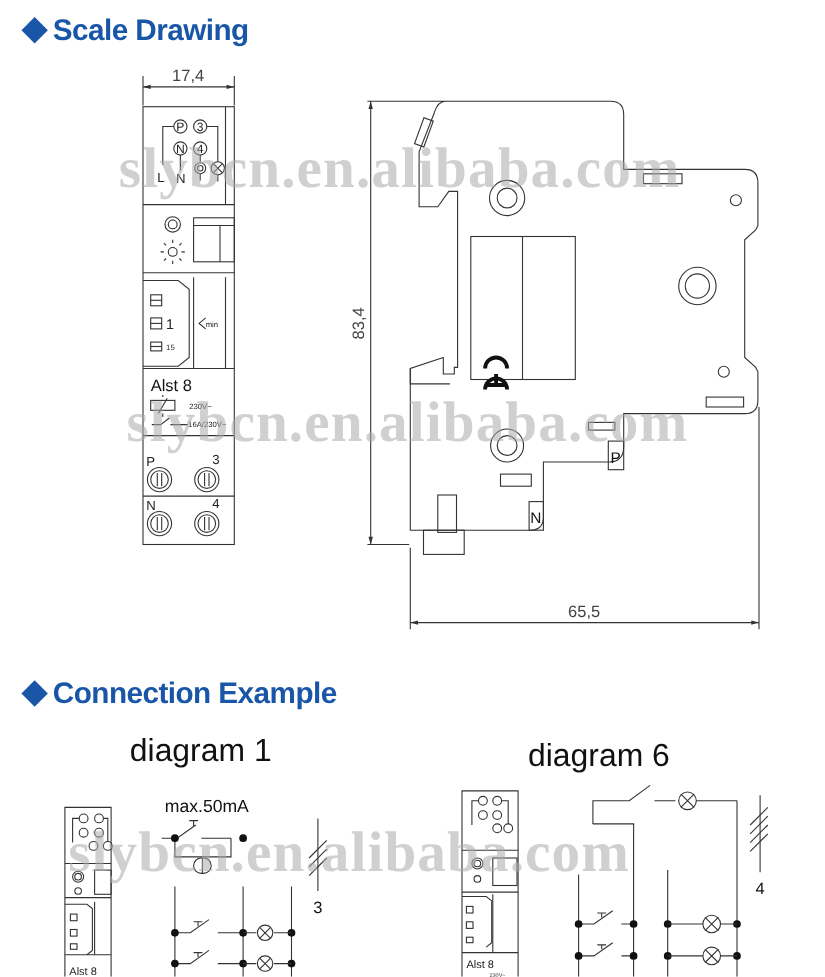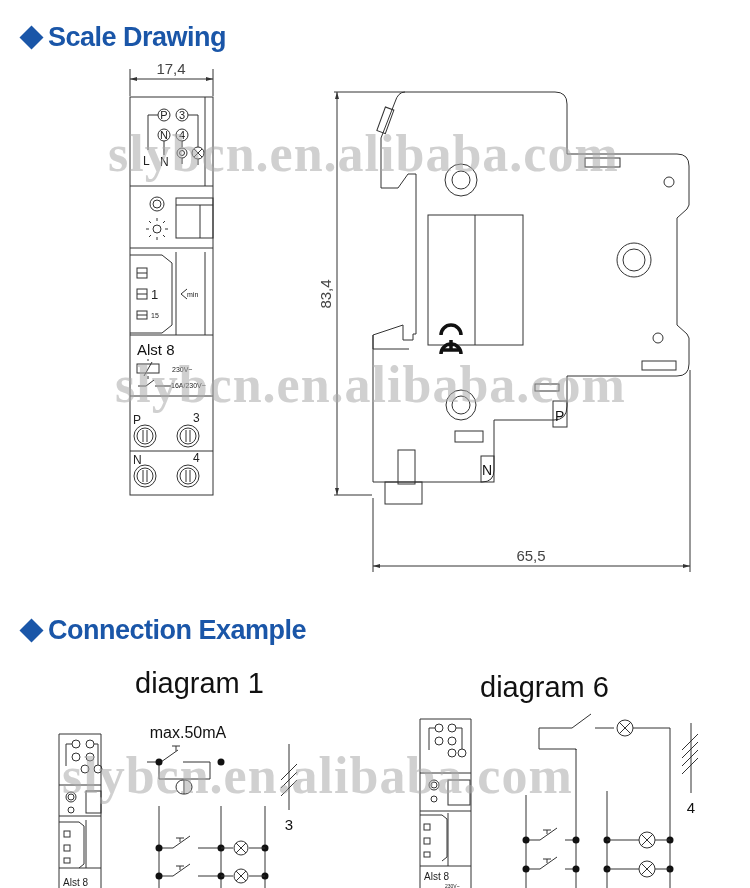--- a/index.html
+++ b/index.html
@@ -6,21 +6,21 @@
     body { width: 750px; height: 888px; position: relative; overflow: hidden; font-family: "Liberation Sans", sans-serif; }
     .section-title { position: absolute; left: 18px; color: #1a56a8; font-weight: bold; font-size: 27px; letter-spacing: -0.5px; display: flex; align-items: center; }
     .section-title .diamond { display: inline-block; width: 17px; height: 17px; background: #1a56a8; transform: rotate(45deg); margin: 0 8px 0 5px; }
     .diag-label { position: absolute; font-size: 29px; color: #111; font-family: "Liberation Sans", sans-serif; }
     svg { position: absolute; left: 0; top: 0; }
     .watermark { position: absolute; font-family: Liberation Serif, serif; font-weight: bold; font-size: 52px; color: rgba(170,170,170,0.55); letter-spacing: 1px; white-space: nowrap; pointer-events: none; }
   </style>
 </head>
 <body>
 
-<div class="section-title" style="top:22px;justify-content:center;">
+<div class="section-title" style="top:12px;justify-content:center;">
   <span class="diamond"></span>
   <span>Scale Drawing</span>
 </div>
 <div class="section-title" style="top:615px;justify-content:flex-end;">
   <span class="diamond"></span>
   <span>Connection Example</span>
 </div>
 
 <svg width="750" height="888" viewBox="0 0 750 888" fill="none" stroke="#333" stroke-width="1" font-family="Liberation Sans, sans-serif">
 
@@ -296,18 +296,18 @@
       </g>
 
     <g>
       <line x1="691" y1="723" x2="691" y2="793"></line>
       <path d="M682 750 l16 -16 M682 758 l16 -16 M682 766 l16 -16 M682 774 l16 -16"></path>
     </g>
     <text x="691" y="813" font-size="15" fill="#111" stroke="none" text-anchor="middle">4</text>
   </g>
 </svg>
 
-<div class="diag-label" style="left:118px; top:667px;margin-left:17px;">diagram 1</div>
+<div class="diag-label" style="left:118px; top:667px;">diagram 1</div>
 <div class="diag-label" style="left:480px; top:671px;">diagram 6</div>
 
 <div class="watermark" style="left:108px; top:124px;">slybcn.en.alibaba.com</div>
 <div class="watermark" style="left:115px; top:355px;">slybcn.en.alibaba.com</div>
 <div class="watermark" style="left:62px; top:746px;">slybcn.en.alibaba.com</div>
 
 </body></html>

